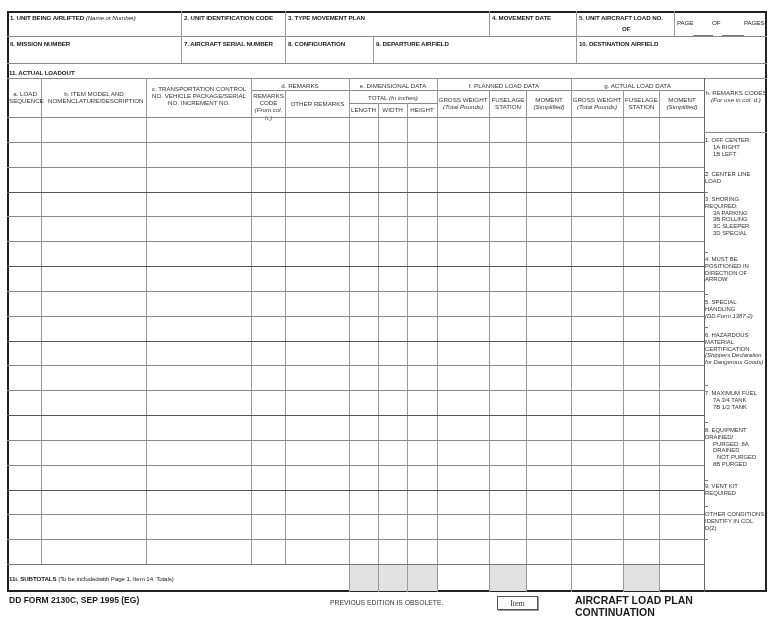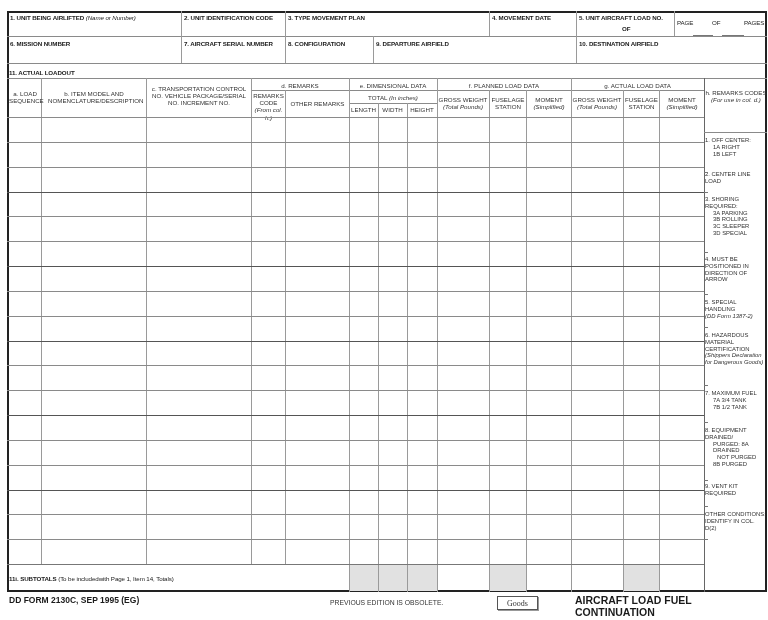--- a/index.html
+++ b/index.html
@@ -450,14 +450,14 @@
     <div class="hl" style="left: 704px; top: 327px; width: 4px; border-top-color: rgb(119, 119, 119);"></div>
     <div class="hl" style="left: 704px; top: 385px; width: 4px; border-top-color: rgb(119, 119, 119);"></div>
     <div class="hl" style="left: 704px; top: 422px; width: 4px; border-top-color: rgb(119, 119, 119);"></div>
     <div class="hl" style="left: 704px; top: 480px; width: 4px; border-top-color: rgb(119, 119, 119);"></div>
     <div class="hl" style="left: 704px; top: 506px; width: 4px; border-top-color: rgb(119, 119, 119);"></div>
     <div class="hl" style="left: 704px; top: 539px; width: 4px; border-top-color: rgb(119, 119, 119);"></div>
   </div>
 
 <div style="position:absolute;left:9px;top:595px;font-size:8.5px;font-weight:bold;">DD FORM 2130C, SEP 1995 (EG)</div>
 <div style="position:absolute;left:330px;top:599px;font-size:6.8px;color:#333;">PREVIOUS EDITION IS OBSOLETE.</div>
-<button style="position:absolute;left:497px;top:596px;width:41px;height:14px;padding:0;background:#fff;border:1px solid #555;box-shadow:1px 1px 0 #999;font-family:'Liberation Serif', serif;font-size:8px;color:#333;">Goods</button>
-<div style="position:absolute;left:575px;top:594px;font-size:10.5px;font-weight:bold;">AIRCRAFT LOAD FUEL CONTINUATION</div>
+<button style="position:absolute;left:497px;top:596px;width:41px;height:14px;padding:0;background:#fff;border:1px solid #555;box-shadow:1px 1px 0 #999;font-family:'Liberation Serif', serif;font-size:8px;color:#333;">Item</button>
+<div style="position:absolute;left:575px;top:594px;font-size:10.5px;font-weight:bold;">AIRCRAFT LOAD PLAN CONTINUATION</div>
 
 </body></html>

